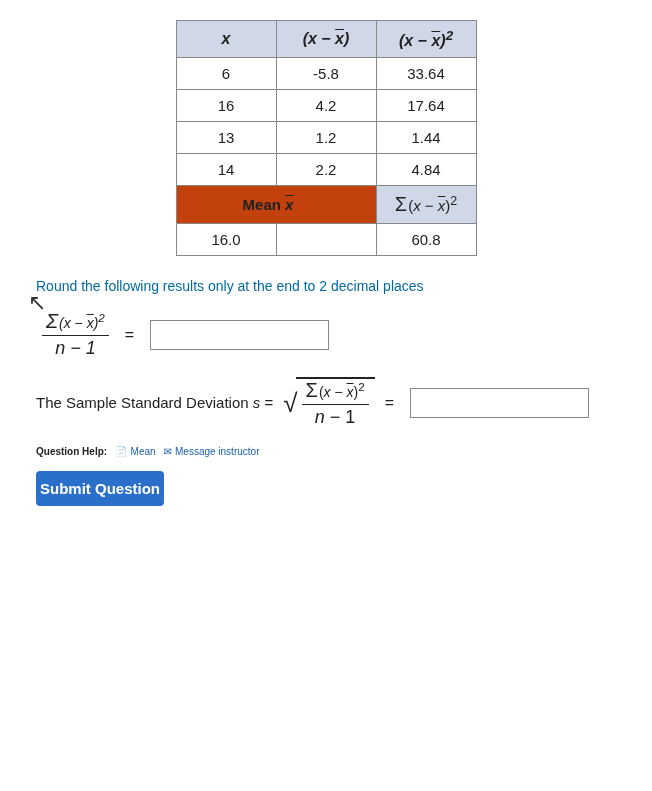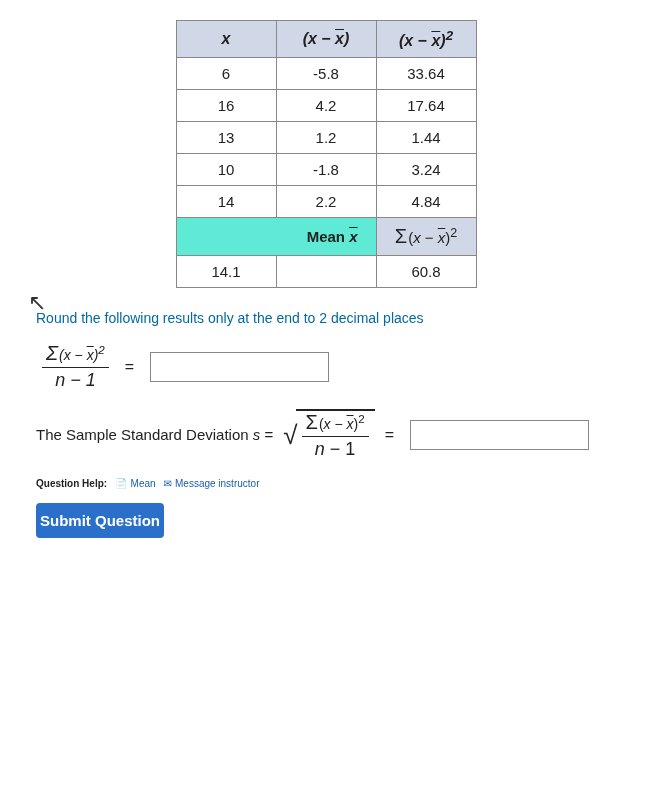--- a/index.html
+++ b/index.html
@@ -37,23 +37,23 @@
     }
 
     table td.header-cell {
       background: #d0d8e8;
       font-style: italic;
       font-weight: bold;
       font-size: 16px;
     }
 
     table td.mean-label {
-      background: #5eead4;
+      background: #c2410c;
       font-weight: bold;
-      text-align: right;
+      text-align: center;
       padding-left: 2px;
     }
 
     table td.sum-label {
       background: #d0d8e8;
       font-size: 15px;
     }
 
     table td.value-cell {
       background: #fff;
@@ -229,35 +229,30 @@
             <td class="value-cell">16</td>
             <td class="value-cell">4.2</td>
             <td class="value-cell">17.64</td>
           </tr>
           <tr>
             <td class="value-cell">13</td>
             <td class="value-cell">1.2</td>
             <td class="value-cell">1.44</td>
           </tr>
           <tr>
-            <td class="value-cell">10</td>
-            <td class="value-cell">-1.8</td>
-            <td class="value-cell">3.24</td>
-          </tr>
-          <tr>
             <td class="value-cell">14</td>
             <td class="value-cell">2.2</td>
             <td class="value-cell">4.84</td>
           </tr>
           <tr>
             <td class="mean-label" colspan="2"><b>Mean <span class="overline">x</span></b></td>
             <td class="sum-label"><span class="sigma">Σ</span>(<i>x</i> − <span class="overline">x</span>)<sup>2</sup></td>
           </tr>
           <tr>
-            <td class="value-cell">14.1</td>
+            <td class="value-cell">16.0</td>
             <td class="blank-cell"></td>
             <td class="value-cell">60.8</td>
           </tr>
         </tbody>
       </table>
     </div>
 
     <div class="text-section">
       <p class="round-note">Round the following results only at the end to 2 decimal places</p>
 

